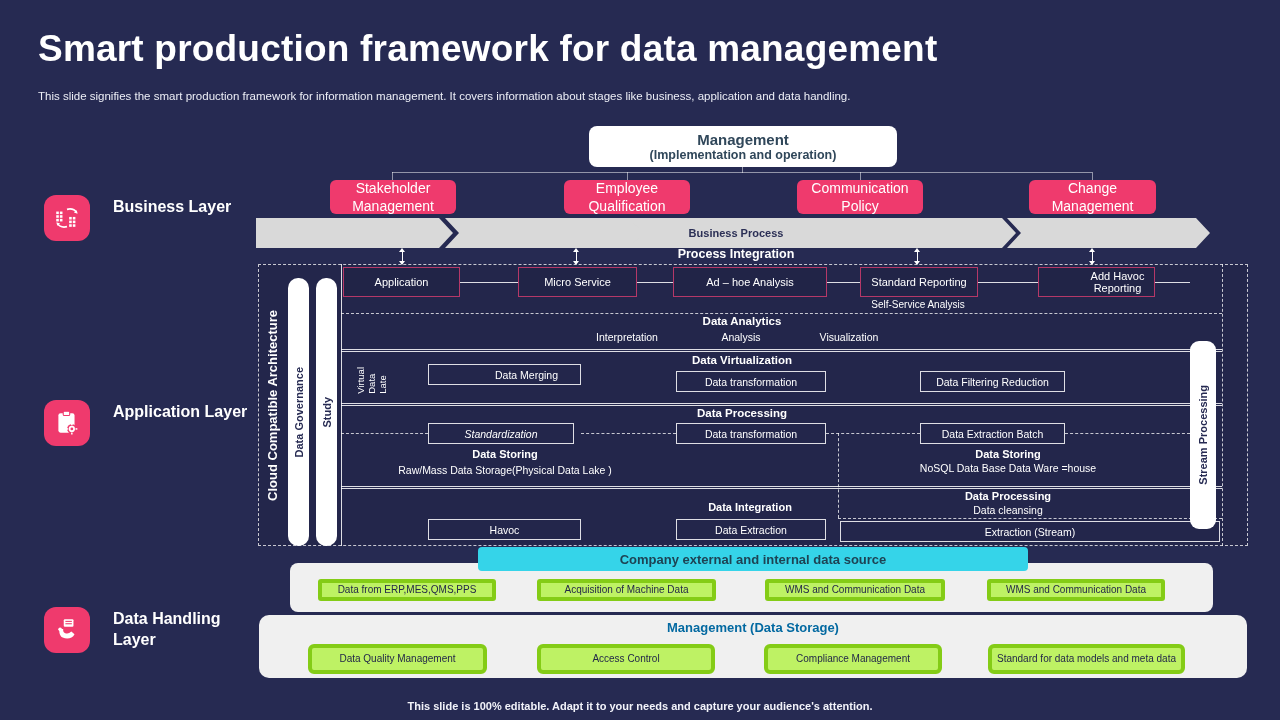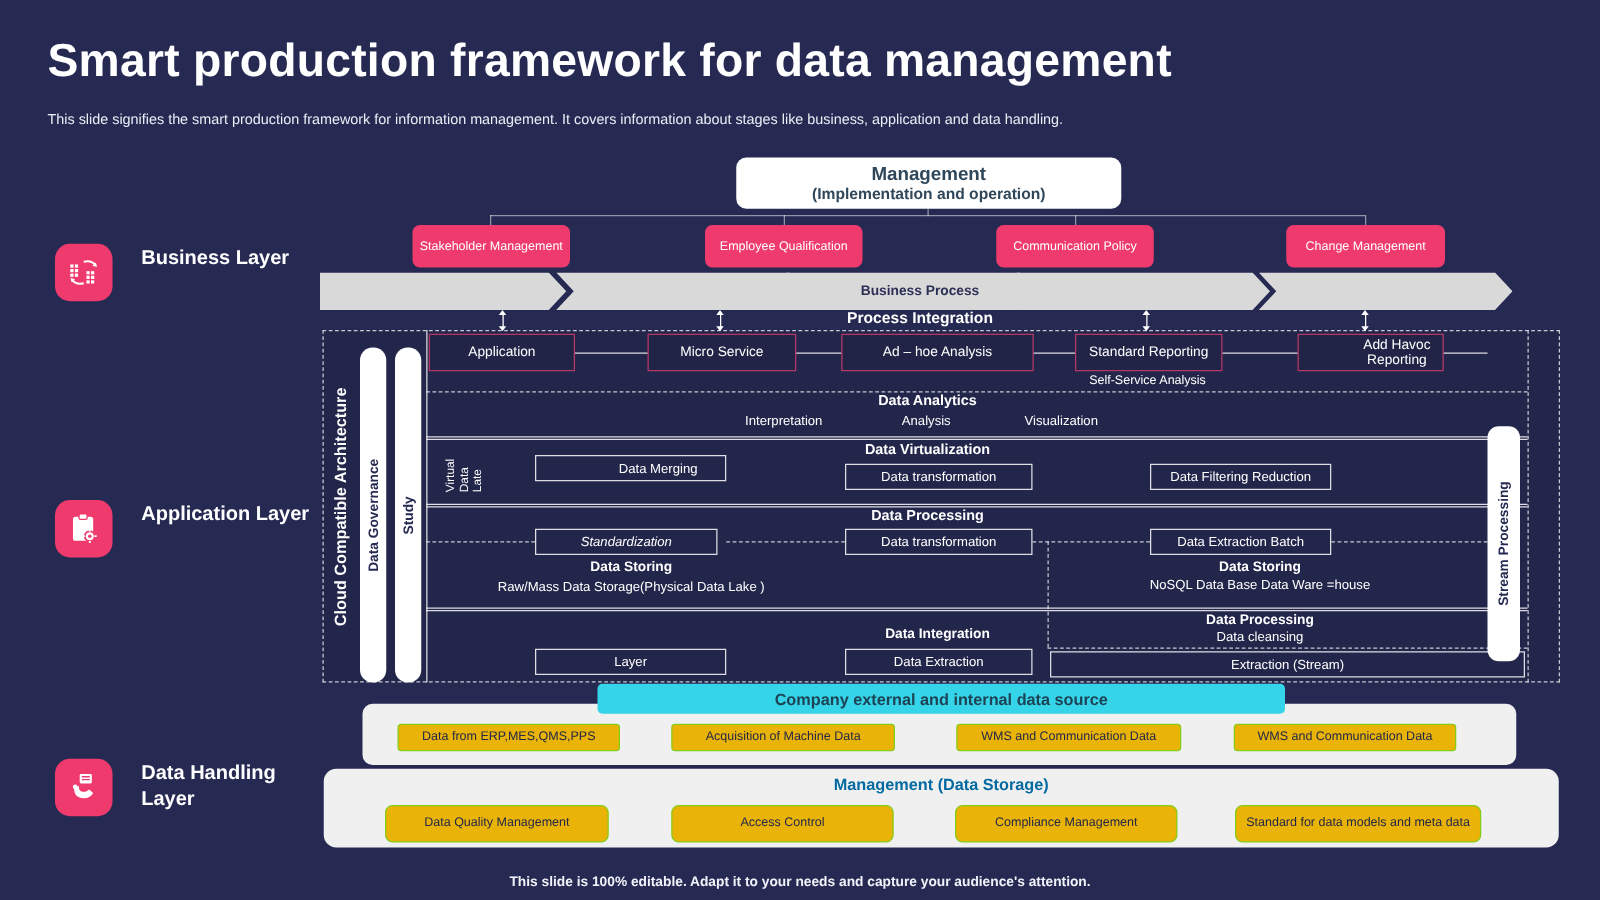--- a/index.html
+++ b/index.html
@@ -15,21 +15,21 @@
              display:flex;align-items:center;justify-content:center;}
   .layerlabel{width:150px;font-size:16px;font-weight:bold;color:#fff;line-height:1.32;}
   
   .mgmtbox{left:589px;top:126px;width:308px;height:41px;background:#ffffff;border-radius:8px;
            display:flex;flex-direction:column;align-items:center;justify-content:center;color:#30475a;}
   .mgmtbox .t1{font-size:15px;font-weight:bold;}
   .mgmtbox .t2{font-size:12.5px;font-weight:bold;}
   
   .cline{background:rgba(255,255,255,0.5);}
   
-  .pinkbox{background:#ef3a6d;border-radius:6px;color:#fff;font-size:10px;line-height:1.3;
+  .pinkbox{background:#ef3a6d;border-radius:6px;color:#fff;font-size:14px;line-height:1.3;
            display:flex;align-items:center;justify-content:center;text-align:center;height:34px;top:180px;}
   
   .bandlabel{left:656px;top:218px;width:160px;height:30px;line-height:30px;text-align:center;
              color:#2b2f55;font-size:11px;font-weight:600;}
   .integration{left:616px;top:247px;width:240px;text-align:center;color:#fff;font-weight:bold;font-size:12.5px;}
   
   .varrow{width:9px;height:17px;top:248px;}
   .varrow .bar{position:absolute;left:4px;top:3px;width:1px;height:11px;background:#fff;}
   .varrow .up{position:absolute;left:1px;top:0;width:0;height:0;
               border-left:3.5px solid transparent;border-right:3.5px solid transparent;border-bottom:4.5px solid #fff;}
@@ -56,21 +56,21 @@
   .sectitle{font-size:11.5px;font-weight:bold;color:#fff;text-align:center;width:200px;}
   .subitem{font-size:10.5px;color:#fff;text-align:center;width:130px;}
   .plain{font-size:10.5px;color:#fff;text-align:center;}
   .virtside{font-size:9.5px;color:#fff;line-height:1.15;transform:rotate(-90deg);}
   .virtside span{display:block;}
   
   .sourcebar{left:478px;top:547px;width:550px;height:24px;background:#35d4e9;border-radius:4px;
              display:flex;align-items:center;justify-content:center;color:#1d4354;font-weight:bold;font-size:13px;z-index:6;}
   
   .lightband{left:290px;top:563px;width:923px;height:49px;background:#f0f0f0;border-radius:8px;z-index:4;}
-  .graybox{background:#eab308;border:1px solid #84cc16;border-radius:3px;color:#232849;font-size:10px;
+  .graybox{background:#bef264;border:4px solid #84cc16;border-radius:3px;color:#232849;font-size:10px;
            display:flex;align-items:center;justify-content:center;text-align:left;line-height:1.2;box-sizing:border-box;z-index:5;}
   .storpanel{left:259px;top:615px;width:988px;height:63px;background:#f0f0f0;border-radius:10px;}
   .storpanel .ptitle{position:absolute;left:0;top:5px;width:100%;text-align:center;
                      font-size:13px;font-weight:bold;color:#0369a1;}
   .storbox{top:644px;height:30px;border-radius:6px;}
 </style>
 </head>
 <body>
 
 <div class="abs title">Smart production framework for data management</div>
@@ -246,21 +246,21 @@
 
 <div class="abs vline-dash" style="left:838px;top:433px;height:85px;"></div>
 <div class="abs hline-dash" style="left:838px;top:518px;width:384px;"></div>
 <div class="abs sectitle" style="left:908px;top:448px;width:200px;font-size:11px;">Data Storing</div>
 <div class="abs plain" style="left:868px;top:462px;width:280px;">NoSQL Data Base Data Ware =house</div>
 <div class="abs sectitle" style="left:908px;top:490px;width:200px;font-size:11px;">Data Processing</div>
 <div class="abs plain" style="left:908px;top:504px;width:200px;">Data cleansing</div>
 <div class="abs wbox" style="left:840px;top:521px;width:380px;">Extraction (Stream)</div>
 
 <div class="abs sectitle" style="left:650px;top:501px;font-size:11px;">Data Integration</div>
-<div class="abs wbox" style="left:428px;top:519px;width:153px;">Layer</div>
+<div class="abs wbox" style="left:428px;top:519px;width:153px;">Havoc</div>
 <div class="abs wbox" style="left:676px;top:519px;width:150px;">Data Extraction</div>
 
 <div class="abs pill" style="left:1190px;top:341px;width:26px;height:188px;border-radius:9px;z-index:3;">
   <span class="vtext pilltext">Stream Processing</span>
 </div>
 
 <div class="abs sourcebar">Company external and internal data source</div>
 <div class="abs lightband"></div>
 <div class="abs graybox" style="left:318px;top:579px;width:178px;height:22px;">Data from ERP,MES,QMS,PPS</div>
 <div class="abs graybox" style="left:537px;top:579px;width:179px;height:22px;">Acquisition of Machine Data</div>

